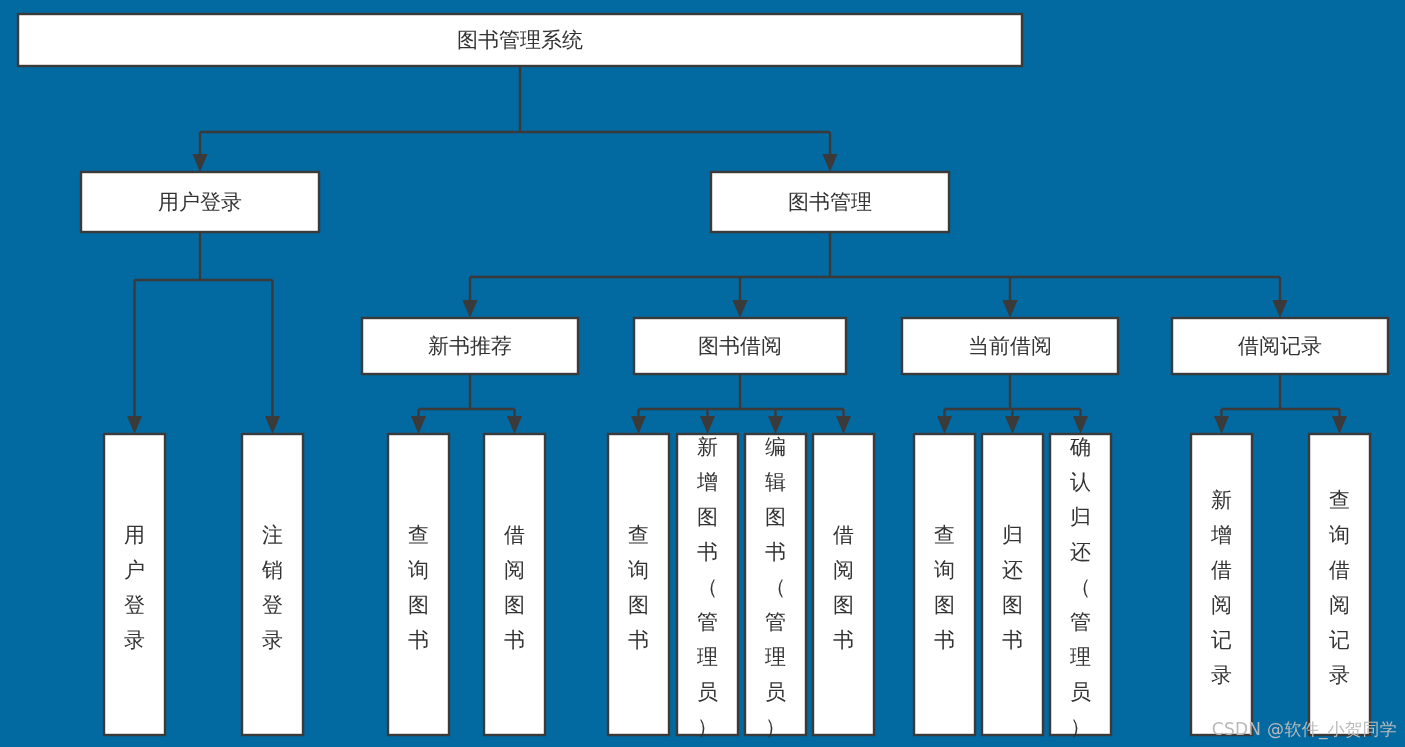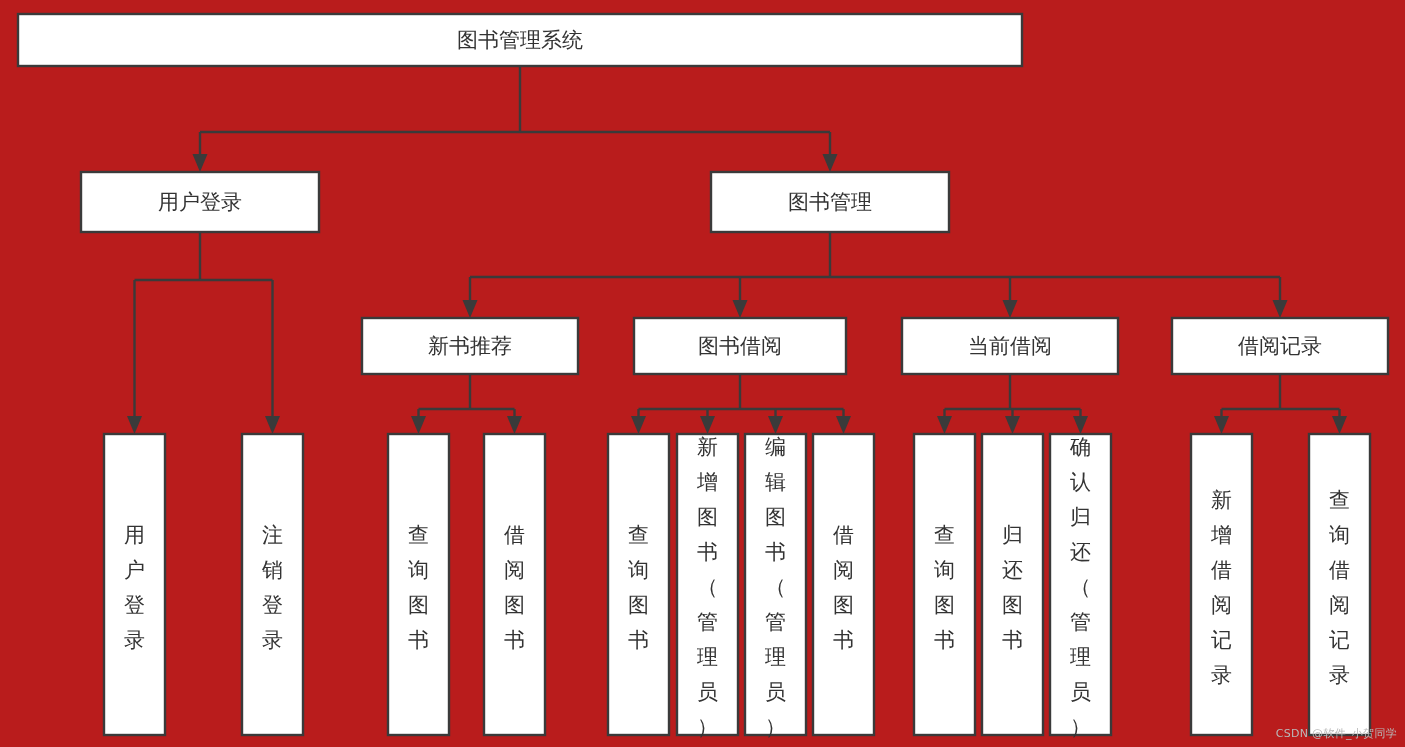--- a/index.html
+++ b/index.html
@@ -11,21 +11,21 @@
   body {
     font-family: "DejaVu Sans", "Liberation Sans", sans-serif;
     width: 1405px;
     height: 747px;
     overflow: hidden;
   }
   #diagram-root {
     position: relative;
     width: 1405px;
     height: 747px;
-    background: #b91c1c;
+    background: #0369a1;
   }
   svg#tree-svg {
     position: absolute;
     top: 0;
     left: 0;
     width: 1405px;
     height: 747px;
     display: block;
   }
   .node-box {
@@ -54,21 +54,21 @@
     fill: #333333;
     font-family: "DejaVu Sans", "Liberation Sans", sans-serif;
     font-size: 21px;
     text-anchor: middle;
   }
   .watermark-text {
     position: absolute;
     right: 8px;
     bottom: 6px;
     font-family: "DejaVu Sans", "Liberation Sans", sans-serif;
-    font-size: 11px;
+    font-size: 17px;
     color: #b9b9b9;
     white-space: nowrap;
     letter-spacing: 0.3px;
     user-select: none;
   }
 </style>
 </head>
 <body>
 
 <div id="diagram-root">

